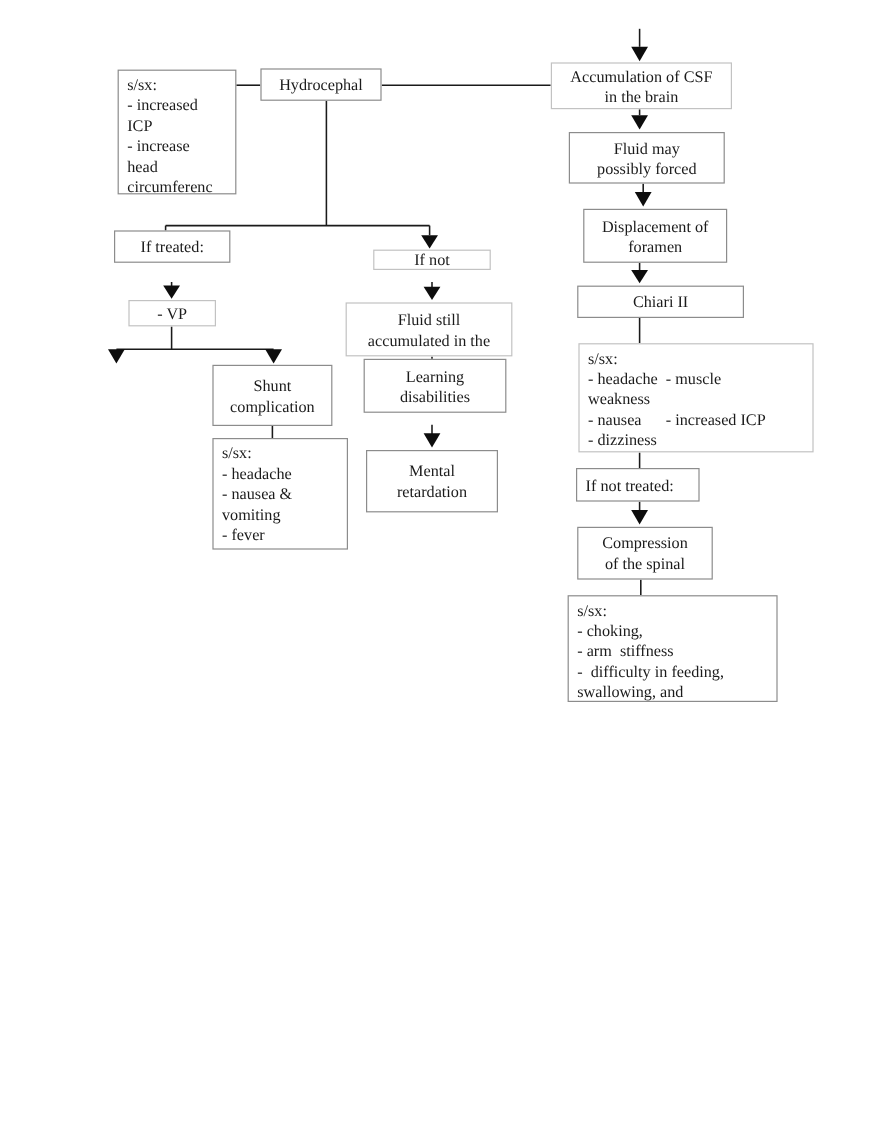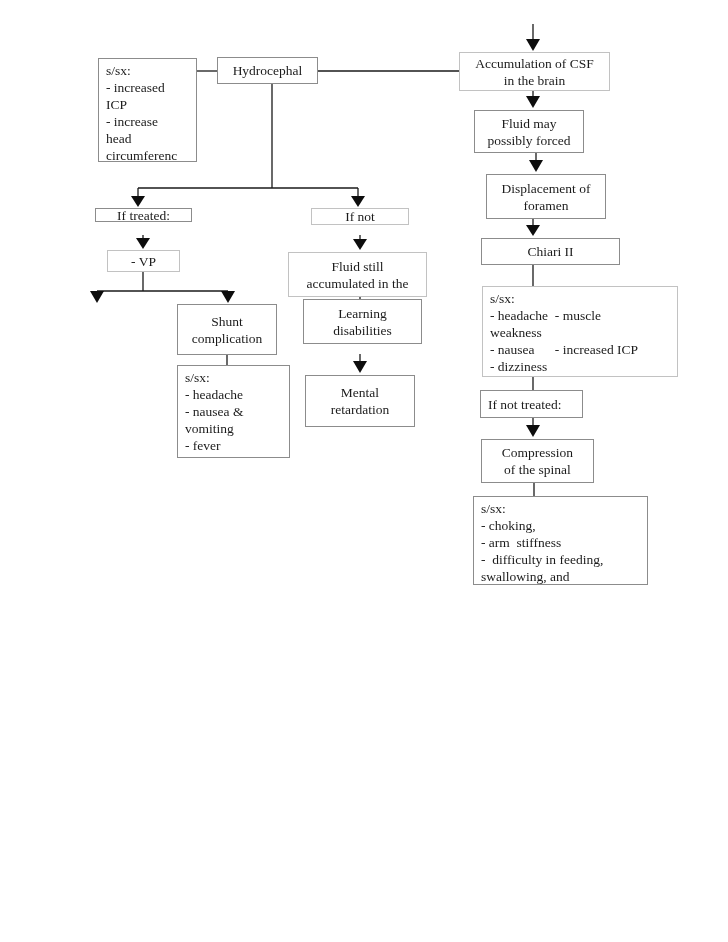--- a/index.html
+++ b/index.html
@@ -110,21 +110,21 @@
 ICP
 - increase
 head
 circumferenc</div>
 
   <div class="node center" style="left:217px; top:57px; width:101px; height:27px;">Hydrocephal</div>
 
   <div class="node center light" style="left:459px; top:52px; width:151px; height:39px;">Accumulation of CSF
 in the brain</div>
 
-  <div class="node center" style="left:474px; top:110px; width:110px; height:43px;">Fluid may
+  <div class="node center" style="left:474px; top:110px; width:130px; height:43px;">Fluid may
 possibly forced</div>
 
   <div class="node center" style="left:486px; top:174px; width:120px; height:45px;">Displacement of
 foramen</div>
 
   <div class="node center" style="left:481px; top:238px; width:139px; height:27px;">Chiari II</div>
 
   <div class="node leftalign light" style="left:482px; top:286px; width:196px; height:91px;">s/sx:
 - headache  - muscle
 weakness
@@ -135,21 +135,21 @@
 
   <div class="node center" style="left:481px; top:439px; width:113px; height:44px;">Compression
 of the spinal</div>
 
   <div class="node leftalign" style="left:473px; top:496px; width:175px; height:89px;">s/sx:
 - choking,
 - arm  stiffness
 -  difficulty in feeding,
 swallowing, and</div>
 
-  <div class="node center" style="left:95px; top:208px; width:97px; height:14px;">If treated:</div>
+  <div class="node center" style="left:95px; top:192px; width:97px; height:27px;">If treated:</div>
 
   <div class="node center light" style="left:107px; top:250px; width:73px; height:22px;">- VP</div>
 
 
   <div class="node center" style="left:177px; top:304px; width:100px; height:51px;">Shunt
 complication</div>
 
   <div class="node leftalign" style="left:177px; top:365px; width:113px; height:93px;">s/sx:
 - headache
 - nausea &amp;

